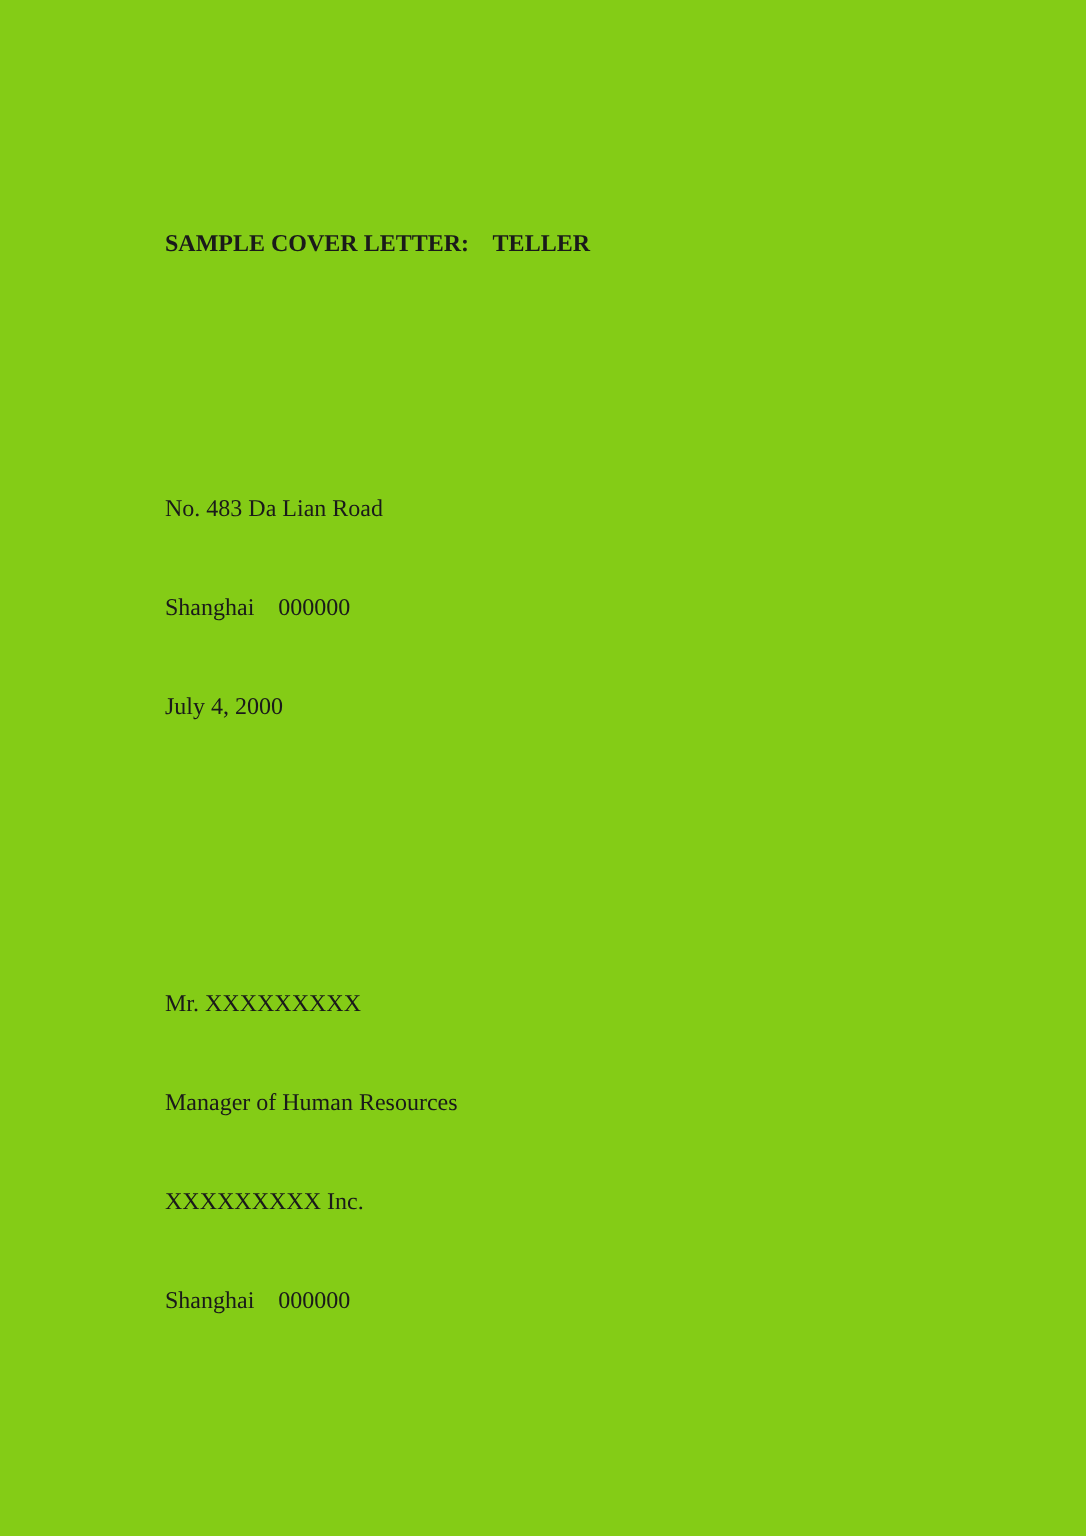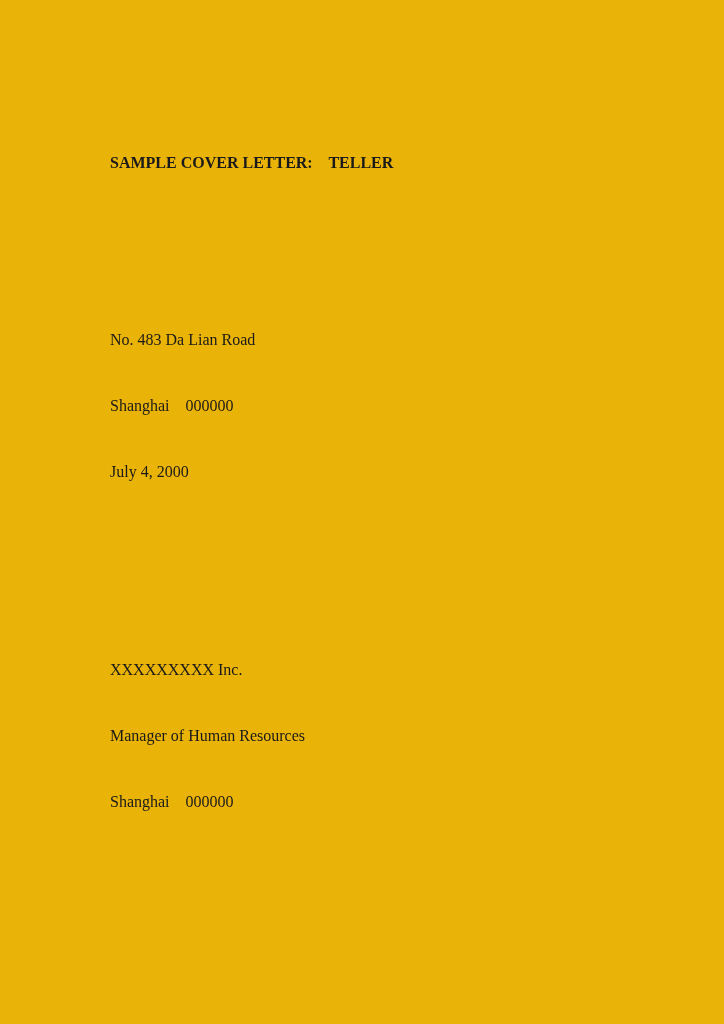--- a/index.html
+++ b/index.html
@@ -10,21 +10,21 @@
   body {
     width: 724px;
     height: 1024px;
     position: relative;
     overflow: hidden;
     font-family: "Liberation Serif", serif;
   }
   .page {
     position: absolute;
     inset: 0;
-    background: #eab308;
+    background: #84cc16;
   }
   .letter {
     position: absolute;
     left: 110px;
     top: 86px;
     width: 600px;
     color: #1a1a1a;
     font-size: 16px;
     line-height: 22px;
     white-space: pre;
@@ -50,22 +50,23 @@
 
     <div class="doc-title">SAMPLE COVER LETTER:    TELLER</div>
 
     <div class="block">
       <div class="line">No. 483 Da Lian Road</div>
       <div class="line">Shanghai    000000</div>
       <div class="line">July 4, 2000</div>
     </div>
 
     <div class="block">
+      <div class="line">Mr. XXXXXXXXX</div>
+      <div class="line">Manager of Human Resources</div>
       <div class="line">XXXXXXXXX Inc.</div>
-      <div class="line">Manager of Human Resources</div>
       <div class="line">Shanghai    000000</div>
     </div>
 
     
 
     
 
     
 
     

